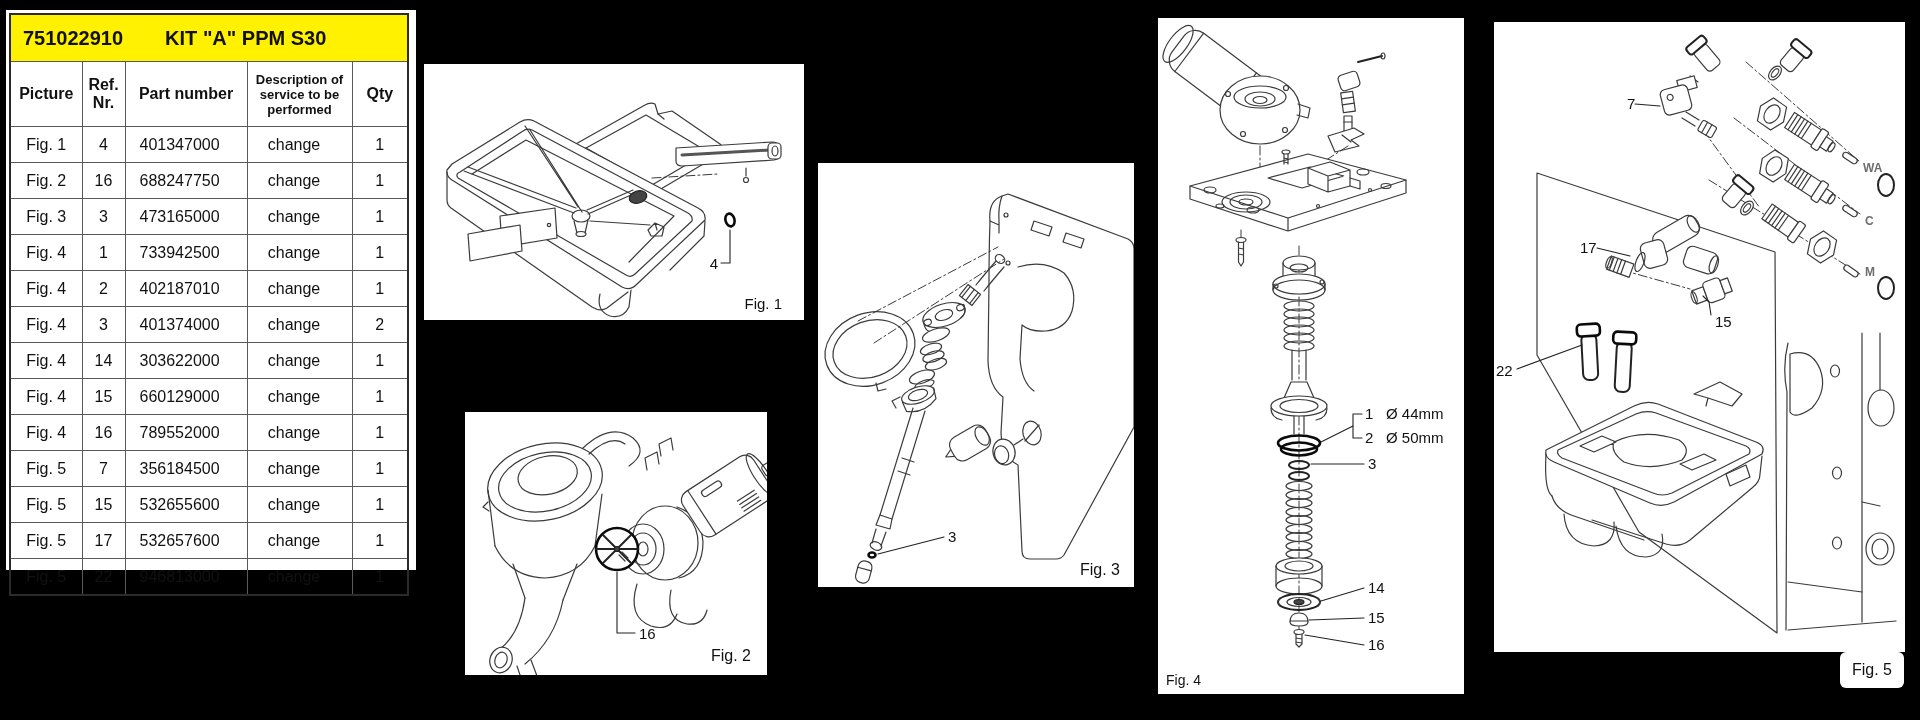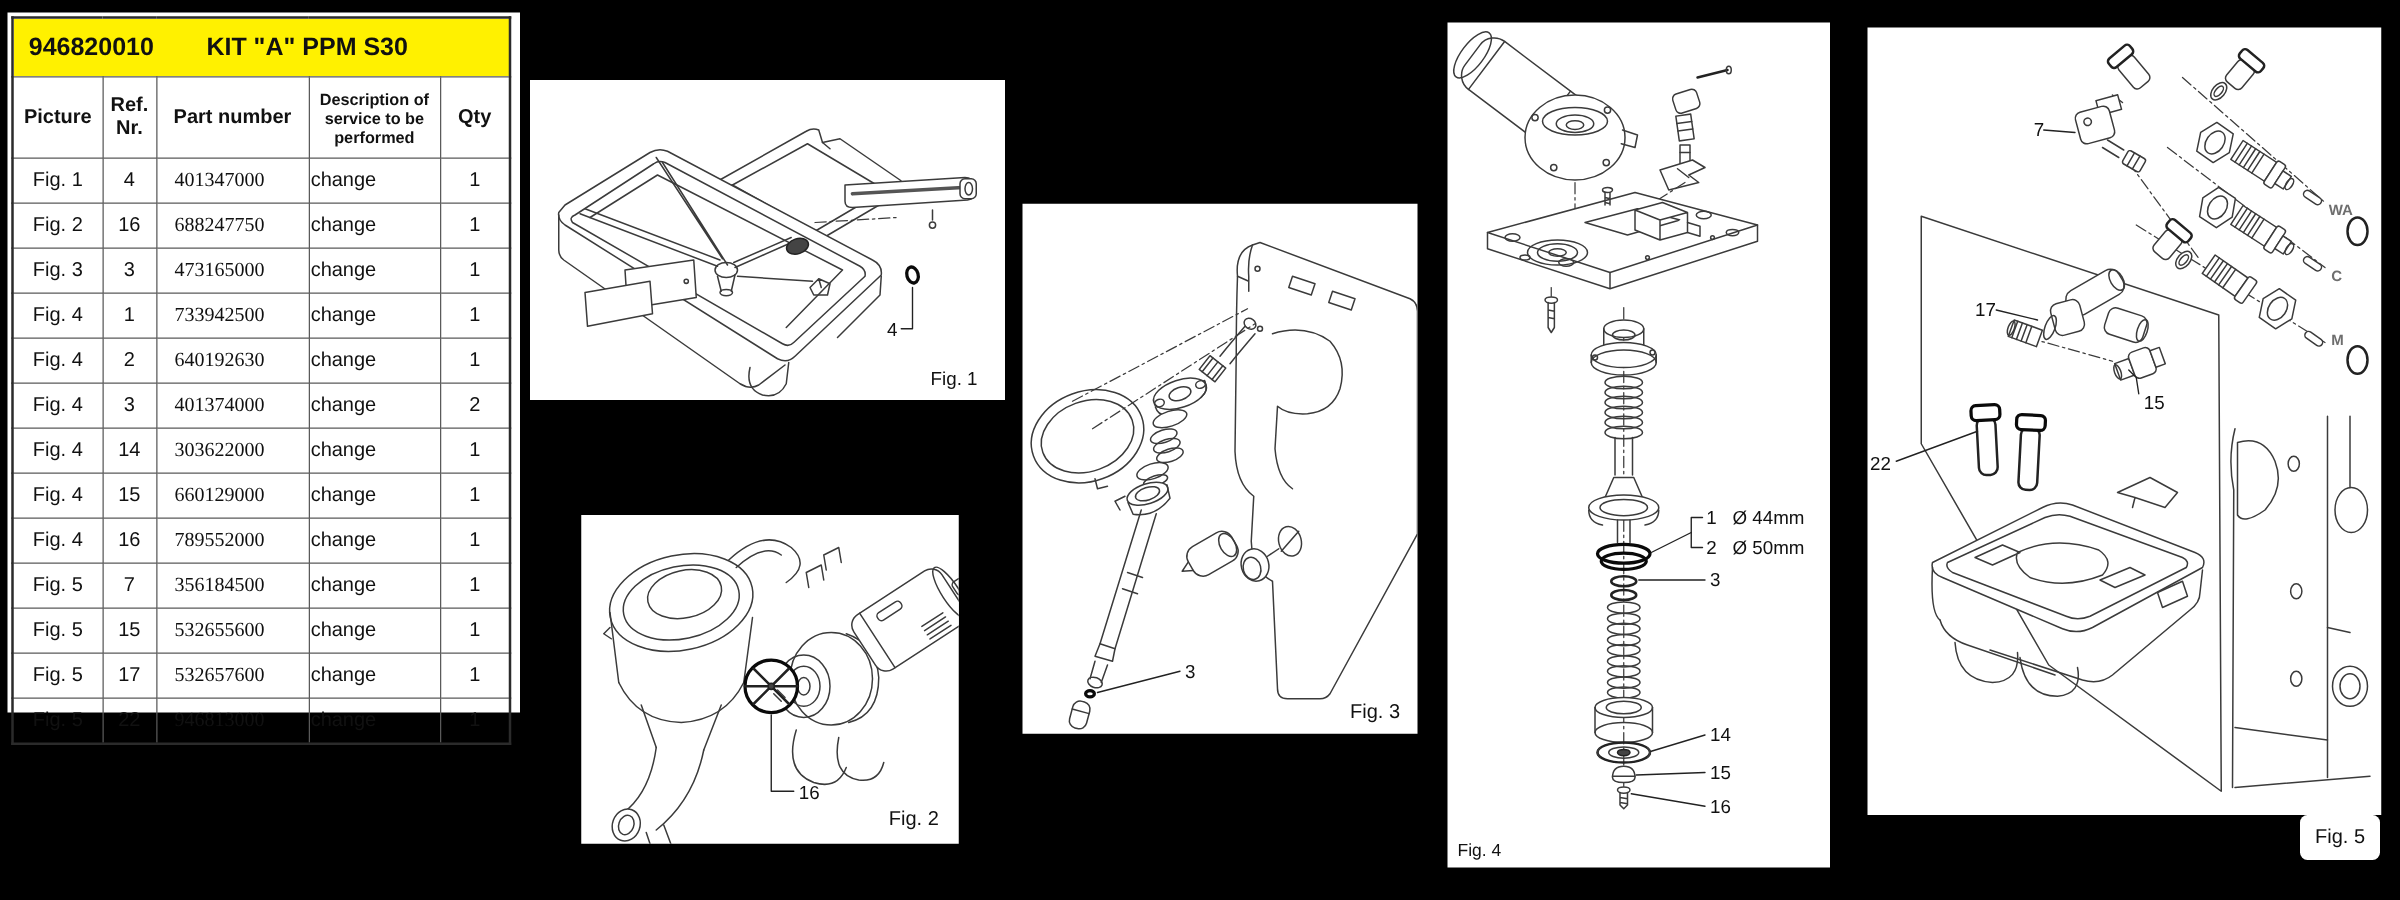--- a/index.html
+++ b/index.html
@@ -23,22 +23,22 @@
   table{border-collapse:collapse;table-layout:fixed;margin:3px;width:400px;color:#111;}
   th,td{border:1px solid #5a5a5a;overflow:hidden;}
   table{border:2px solid #2b2b2b;}
   .title-row th{background:#fff100;height:44px;font-size:20px;font-weight:bold;
                 text-align:left;padding-left:12px;}
   .title-row .kitname{margin-left:42px;}
   .head-row th{height:64px;font-size:16px;font-weight:bold;text-align:center;padding:0 2px;}
   .head-row th.col-description{font-size:13px;}
   tbody td{height:33px;font-size:16px;}
   td.col-picture,td.col-ref,td.col-qty{text-align:center;}
-  td.col-part{text-align:left;padding-left:14px;font-family:Liberation Serif, serif;}
-  td.col-description{text-align:left;padding-right:12px;}
+  td.col-part{text-align:left;padding-left:14px;}
+  td.col-description{text-align:center;padding-right:12px;}
   
   #fig1{left:424px;top:64px;width:380px;height:256px;}
   #fig2{left:465px;top:412px;width:302px;height:263px;}
   #fig3{left:818px;top:163px;width:316px;height:424px;}
   #fig4{left:1158px;top:18px;width:306px;height:676px;}
   #fig5{left:1494px;top:22px;width:411px;height:630px;}
   #fig5-labelbox{left:1840px;top:652px;width:64px;height:36px;border-radius:6px;
                  display:flex;align-items:center;justify-content:center;
                  font:16px "Liberation Sans",sans-serif;color:#111;}
 </style>
@@ -52,21 +52,21 @@
       <colgroup>
         <col style="width:72px">
           <col style="width:43px">
           <col style="width:122px">
         <col style="width:105px">
           <col style="width:56px">
       </colgroup>
       <thead>
         <tr class="title-row">
           <th colspan="5">
-            <span>946820010</span><span class="kitname">KIT "A" PPM S30</span>
+            <span>751022910</span><span class="kitname">KIT "A" PPM S30</span>
           </th>
         </tr>
         <tr class="head-row">
           <th class="col-picture">Picture</th>
           <th class="col-ref">Ref. Nr.</th>
           <th class="col-part">Part number</th>
           <th class="col-description">Description of service to be performed</th>
           <th class="col-qty">Qty</th>
         </tr>
       </thead>
@@ -95,21 +95,21 @@
           <tr>
             <td class="col-picture">Fig. 4</td>
             <td class="col-ref">1</td>
             <td class="col-part">733942500</td>
             <td class="col-description">change</td>
             <td class="col-qty">1</td>
           </tr>
           <tr>
             <td class="col-picture">Fig. 4</td>
             <td class="col-ref">2</td>
-            <td class="col-part">640192630</td>
+            <td class="col-part">402187010</td>
             <td class="col-description">change</td>
             <td class="col-qty">1</td>
           </tr>
           <tr>
             <td class="col-picture">Fig. 4</td>
             <td class="col-ref">3</td>
             <td class="col-part">401374000</td>
             <td class="col-description">change</td>
             <td class="col-qty">2</td>
           </tr>

